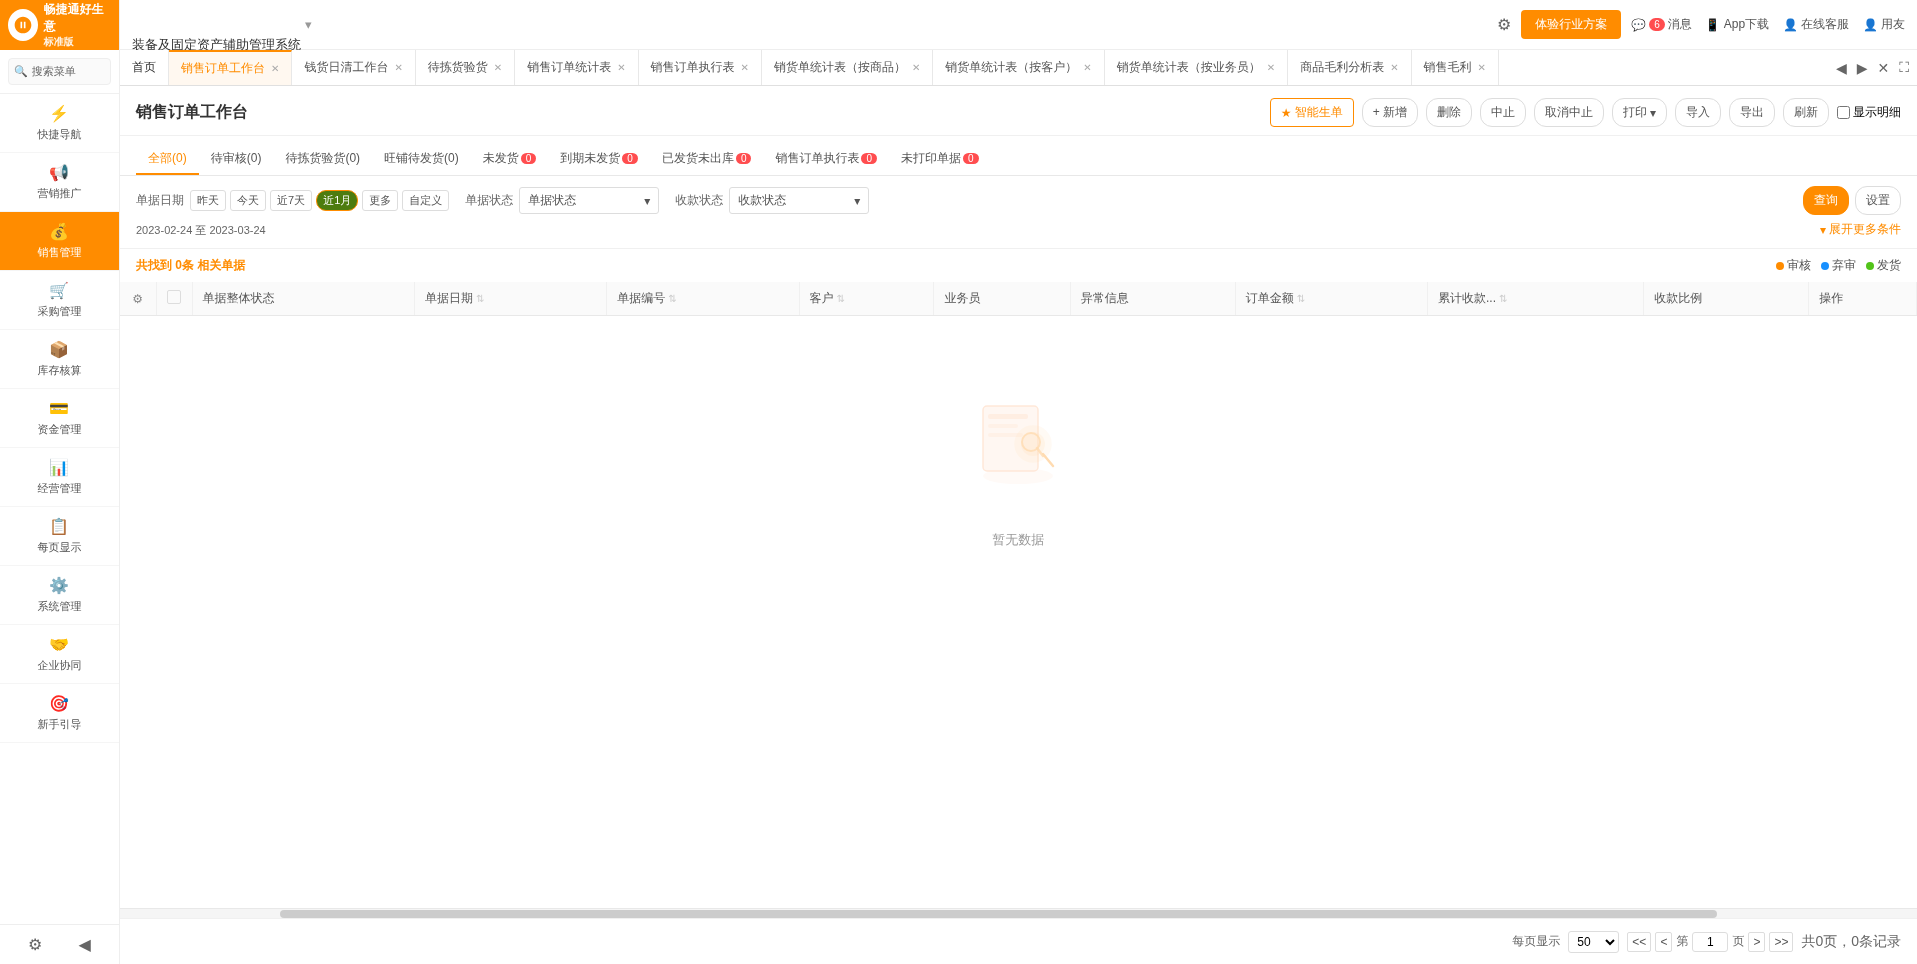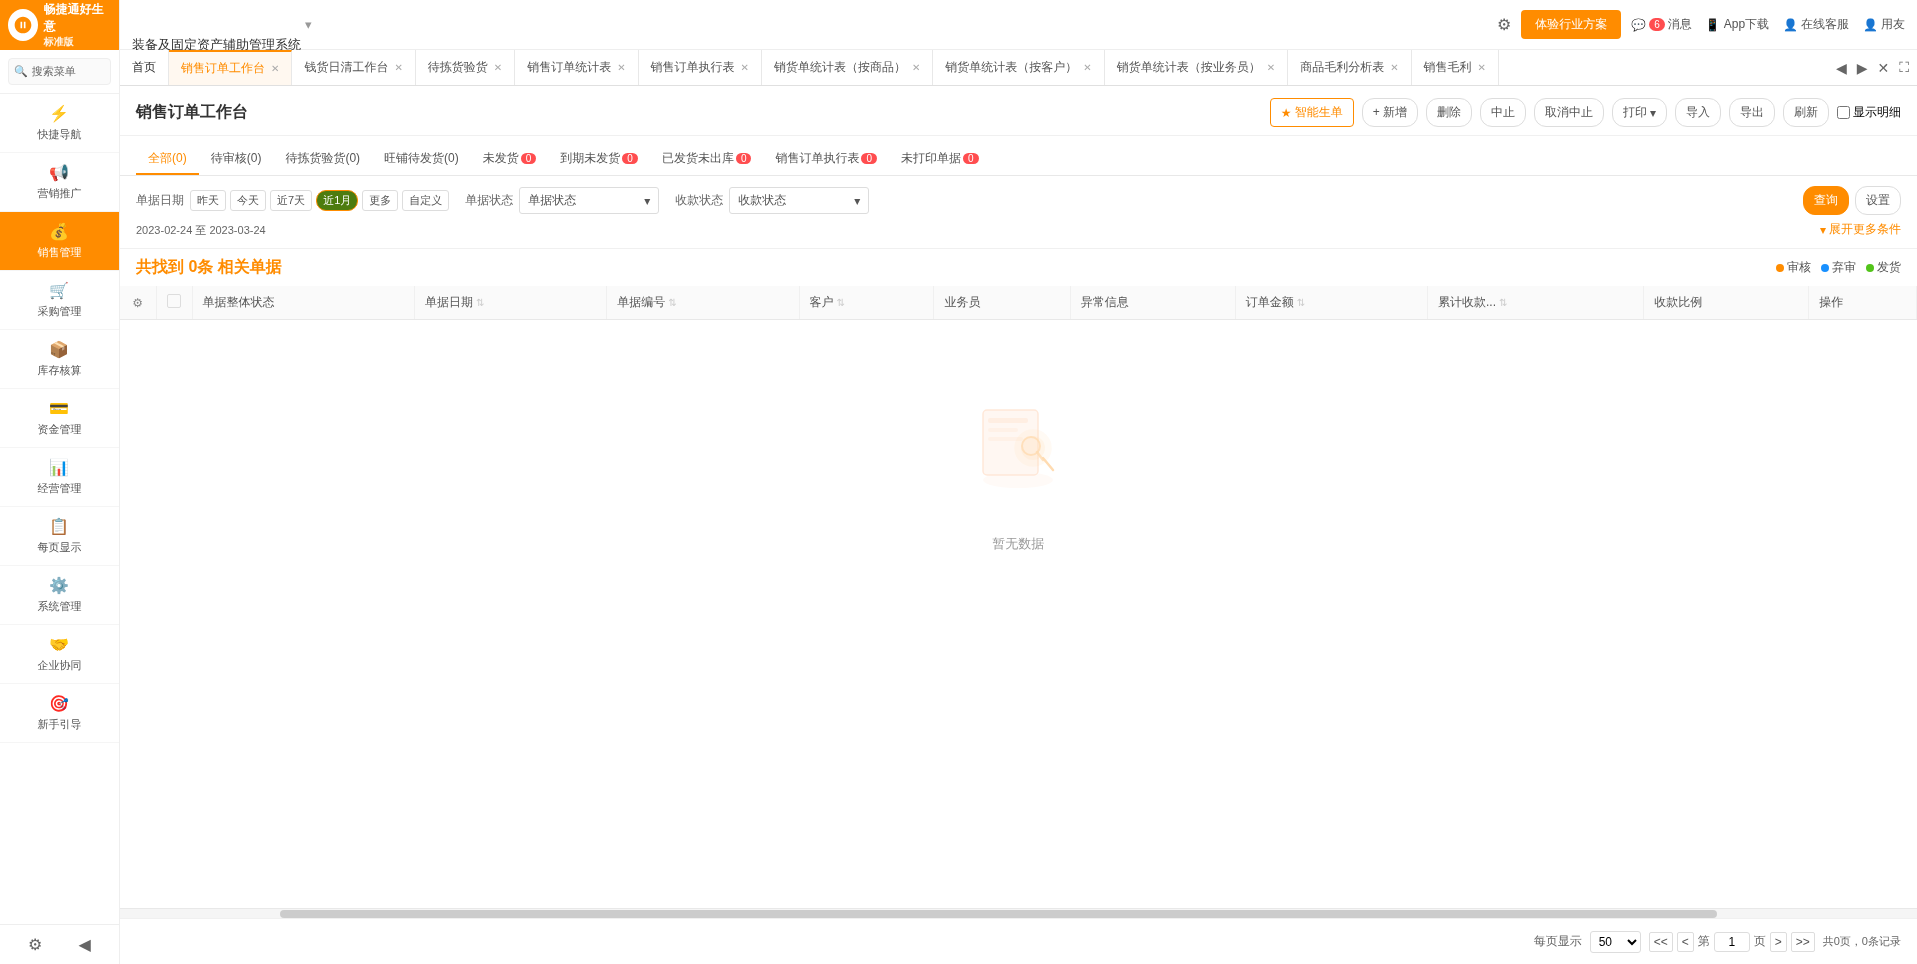--- a/index.html
+++ b/index.html
@@ -68,21 +68,21 @@
     .filter-label { color: #666; font-size: 12px; white-space: nowrap; }
     .filter-date-btns { display: flex; gap: 4px; align-items: center; }
     .date-btn { padding: 2px 6px; border: 1px solid #ddd; border-radius: 3px; cursor: pointer; font-size: 11px; color: #555; background: #fff; }
     .date-btn.active { background: #4d7c0f; border-color: #ff8c00; color: #fff; border-radius: 10px; }
     .date-range { font-size: 11px; color: #666; margin-top: 2px; }
     .filter-select { border: 1px solid #ddd; border-radius: 3px; padding: 4px 8px; font-size: 12px; color: #555; min-width: 140px; background: #fff; cursor: pointer; display: flex; align-items: center; justify-content: space-between; }
     .expand-btn { color: #ff8c00; cursor: pointer; font-size: 12px; display: flex; align-items: center; gap: 3px; margin-left: auto; }
 
     
     .table-toolbar { padding: 8px 16px; display: flex; align-items: center; justify-content: space-between; }
-    .result-count { font-size: 16px; color: #666; }
+    .result-count { font-size: 12px; color: #666; }
     .result-count span { color: #ff8c00; font-weight: bold; }
     .toolbar-right { display: flex; gap: 10px; }
     .toolbar-btn { font-size: 12px; color: #555; cursor: pointer; display: flex; align-items: center; gap: 3px; }
     .toolbar-btn .dot { width: 8px; height: 8px; border-radius: 50%; display: inline-block; }
     .dot-orange { background: #ff8c00; }
     .dot-blue { background: #1890ff; }
     .dot-green { background: #52c41a; }
 
     
     .table-wrap { flex: 1; overflow: auto; }
@@ -102,21 +102,21 @@
     .empty-icon { font-size: 80px; margin-bottom: 16px; opacity: 0.3; }
     .empty-text { color: #999; font-size: 13px; }
 
     
     .pagination { height: 46px; border-top: 1px solid #f0f0f0; display: flex; align-items: center; justify-content: flex-end; padding: 0 16px; gap: 8px; background: #fff; }
     .page-size-label { color: #666; font-size: 12px; }
     .page-size-select { border: 1px solid #ddd; border-radius: 3px; padding: 2px 4px; font-size: 12px; background: #fff; }
     .page-nav { display: flex; align-items: center; gap: 4px; color: #666; font-size: 12px; }
     .page-nav-btn { cursor: pointer; padding: 2px 4px; border: 1px solid #ddd; border-radius: 2px; background: #fff; font-size: 12px; color: #555; }
     .page-input { border: 1px solid #ddd; border-radius: 3px; width: 36px; text-align: center; padding: 2px 4px; font-size: 12px; }
-    .page-total { color: #666; font-size: 11px; }
+    .page-total { color: #666; font-size: 14px; }
 
     .scrollbar-area { height: 10px; background: #f5f5f5; border-top: 1px solid #e8e8e8; }
     .scrollbar-thumb { height: 8px; background: #ccc; border-radius: 4px; margin: 1px 200px 1px 160px; }
 
     .filter-row2 { margin-top: 6px; display: flex; align-items: center; gap: 16px; }
   </style>
 </head>
 <body>
 
 <div class="sidebar">

